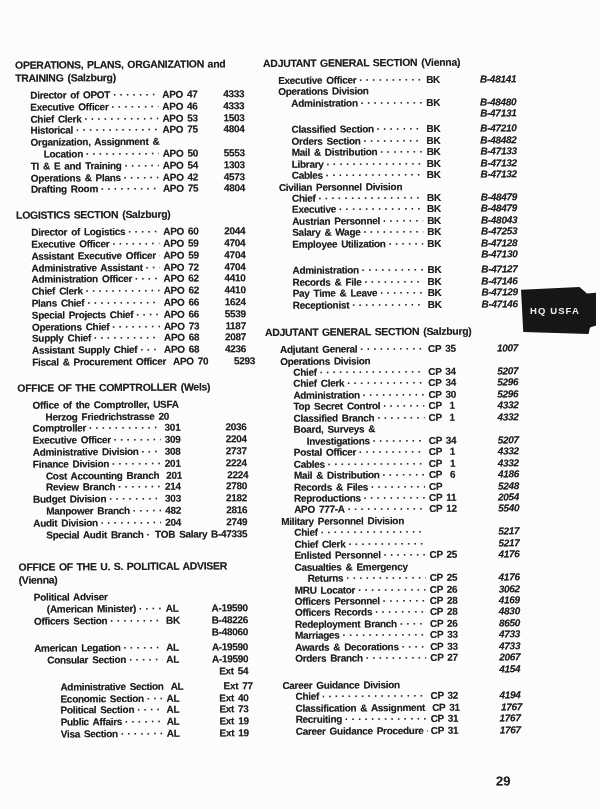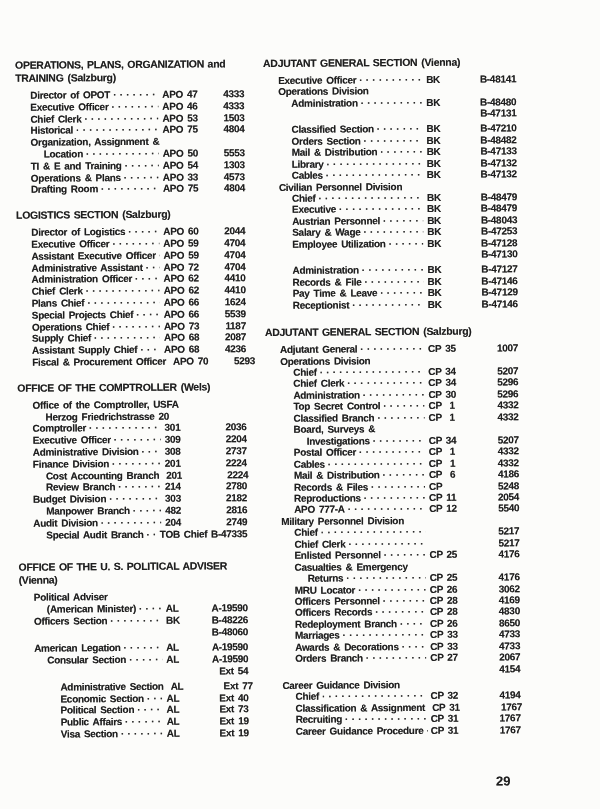--- a/index.html
+++ b/index.html
@@ -40,21 +40,21 @@
   .ind-2{padding-left:26px;}
   .leader{
     flex:1 1 0;min-width:0;overflow:hidden;white-space:nowrap;
     margin:0 4px 0 3px;letter-spacing:3.2px;opacity:0.95;
   }
   .leader::after{content:"········································";}
   .fill{flex:1 1 0;}
   .code{flex:0 0 auto;min-width:42px;white-space:pre;text-align:left;}
   .num{flex:0 0 auto;min-width:40px;white-space:pre;text-align:right;}
   .col-right .code{min-width:40px;}
-  .col-right .num{min-width:50px;}
+  .col-right .num{min-width:50px;font-style:italic;}
   .tab{
     position:absolute;right:4px;top:287px;width:75px;height:47px;
     background:var(--tab-bg);color:var(--tab-text);
     display:flex;align-items:center;box-sizing:border-box;padding-left:9px;
     font-size:9.5px;letter-spacing:1.1px;border-radius:2px;
     clip-path:polygon(0 6%,78% 0,88% 14%,100% 12%,100% 82%,92% 86%,90% 100%,3% 96%);
   }
   .page-number{
     position:absolute;left:476px;top:691px;
     font-size:13px;letter-spacing:0;margin-top:27px;
@@ -105,21 +105,21 @@
             </div>
             <div class="row">
               <span class="name">TI &amp; E and Training</span>
               <span class="leader"></span>
               <span class="code">APO 54</span>
               <span class="num">1303</span>
             </div>
             <div class="row">
               <span class="name">Operations &amp; Plans</span>
               <span class="leader"></span>
-              <span class="code">APO 33</span>
+              <span class="code">APO 42</span>
               <span class="num">4573</span>
             </div>
             <div class="row">
               <span class="name">Drafting Room</span>
               <span class="leader"></span>
               <span class="code">APO 75</span>
               <span class="num">4804</span>
             </div>
           </div>
         </div>
@@ -261,21 +261,21 @@
             </div>
             <div class="row">
               <span class="name">Audit Division</span>
               <span class="leader"></span>
               <span class="code">204</span>
               <span class="num">2749</span>
             </div>
             <div class="row">
               <span class="name ind-1">Special Audit Branch</span>
               <span class="leader"></span>
-              <span class="code">TOB Chief</span>
+              <span class="code">TOB Salary</span>
               <span class="num">B-47335</span>
             </div>
           </div>
         </div>
         <div class="section gap-lg">
           <div class="sec-title"><span>OFFICE OF THE U. S. POLITICAL ADVISER</span><span class="loc block">(Vienna)</span></div>
           <div class="entries">
             <div class="row">
               <span class="name">Political Adviser</span>
               <span class="fill"></span>
@@ -661,13 +661,16 @@
               <span class="name ind-1">Career Guidance Procedure</span>
               <span class="leader"></span>
               <span class="code">CP 31</span>
               <span class="num">1767</span>
             </div>
           </div>
         </div>
       </div>
     <div class="page-number">29</div>
   </div>
+  <div class="tab">
+    <span>HQ USFA</span>
+  </div>
 </div>
 
 </body></html>

